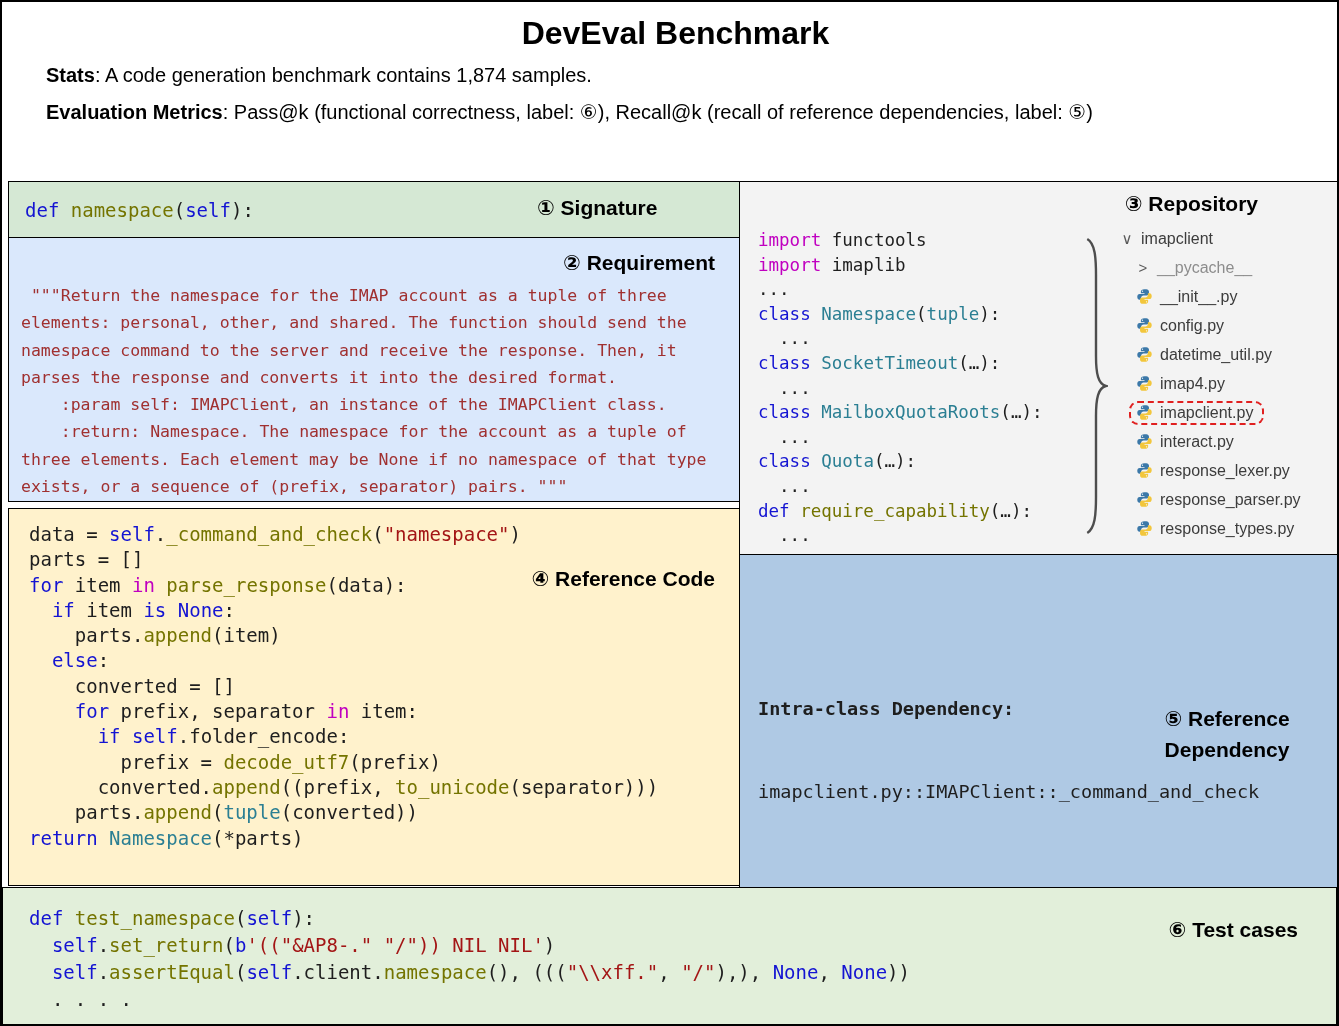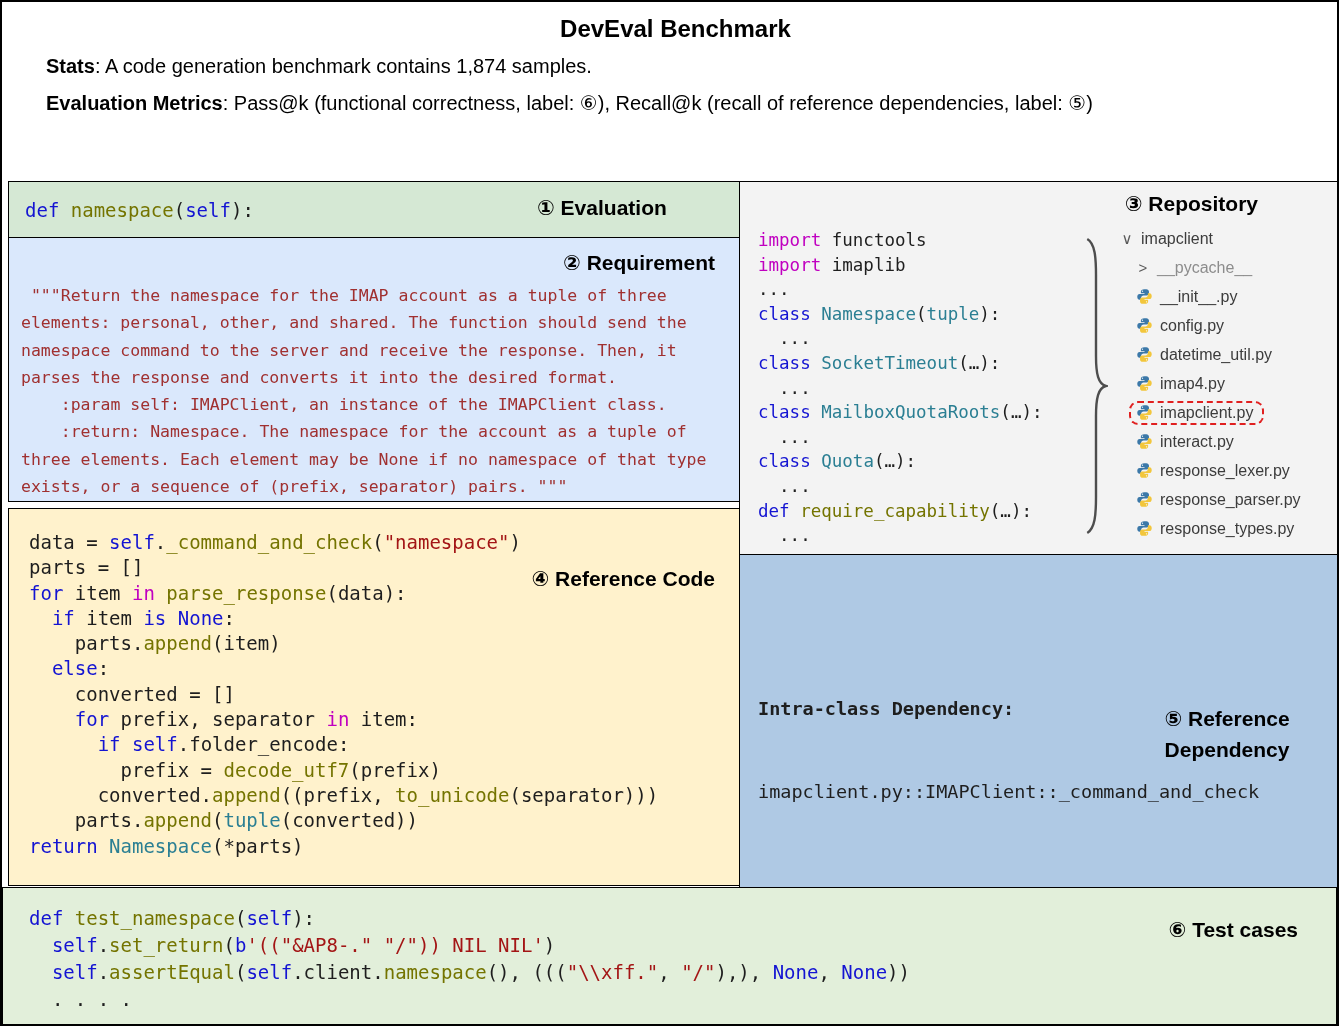--- a/index.html
+++ b/index.html
@@ -2,21 +2,21 @@
 <html><head>
 <meta charset="utf-8">
 <style>
   * { margin:0; padding:0; box-sizing:border-box; }
   html,body { background:#ffffff; }
   body { width:1339px; font-family:"Liberation Sans","DejaVu Sans",sans-serif; color:#000; }
   .figure { position:relative; width:1339px; height:1026px; border:2px solid #000; background:#fff; overflow:hidden; }
 
   
   .header { position:absolute; left:0; top:0; width:1335px; height:179px; background:#fff; }
-  .fig-title { text-align:center; font-weight:bold; font-size:24px; margin-top:13px;padding-left:12px; }
+  .fig-title { text-align:center; font-weight:bold; font-size:32px; margin-top:13px;padding-left:12px; }
   .hline { margin:9px 0 0 44px; font-size:20px; line-height:28px; }
   .hline b { font-weight:bold; }
 
   
   .panel { position:absolute; border:1.5px solid #000; }
   .box-label { position:absolute; font-weight:bold; font-size:21px; color:#000; white-space:nowrap; }
 
   
   .code { font-family:"DejaVu Sans Mono","Liberation Mono",monospace; white-space:pre; color:#1e1e1e; }
   .tk-k { color:#1414d2; }   
@@ -30,21 +30,21 @@
   
   .signature { left:6px; top:179px; width:732px; height:57px; background:#d5e8d4; display:flex; align-items:center; padding-left:16px; }
   .sig-code { font-size:19px; }
   .signature .box-label { left:528px; top:14px; }
 
   .requirement { left:6px; top:235px; width:732px; height:265px; background:#dae8fc; }
   .req-code { padding:44px 0 0 12px; font-size:16.5px; line-height:27.3px; }
   .requirement .box-label { right:24px; top:13px; }
 
   .refcode { left:6px; top:506px; width:732px; height:378px; background:#fff2cc; }
-  .ref-code { padding:21px 0 0 20px; font-size:19px; line-height:25.3px; }
+  .ref-code { padding:13px 0 0 20px; font-size:19px; line-height:25.3px; }
   .refcode .box-label { right:24px; top:58px; }
 
   
   .repository { left:737px; top:179px; width:600px; height:374px; background:#f3f3f3; }
   .repository .box-label { right:80px; top:10px; }
   .repo-code { position:absolute; left:18px; top:46px; font-size:17.5px; line-height:24.6px; }
   .brace { position:absolute; left:344px; top:54px; width:24px; height:300px; }
 
   .tree { position:absolute; left:380px; top:42px; width:214px; font-size:16px; color:#3c3c3c; }
   .trow { height:29px; display:flex; align-items:center; gap:7px; padding-left:16px; white-space:nowrap; }
@@ -71,21 +71,21 @@
 <div class="figure">
 
   <div class="header">
     <div class="fig-title">DevEval Benchmark</div>
     <div class="hline"><b>Stats</b><span>: A code generation benchmark contains 1,874 samples.</span></div>
     <div class="hline"><b>Evaluation Metrics</b><span>: Pass@k (functional correctness, label: ⑥), Recall@k (recall of reference dependencies, label: ⑤)</span></div>
   </div>
 
   <div class="panel signature">
     <div class="code sig-code"><div class="ln"><span class="tk-k">def </span><span class="tk-f">namespace</span><span class="tk-p">(</span><span class="tk-k">self</span><span class="tk-p">):</span></div></div>
-    <div class="box-label">① Evaluation</div>
+    <div class="box-label">① Signature</div>
   </div>
 
   <div class="panel requirement">
     <div class="code req-code"><div class="ln"><span class="tk-c"> """Return the namespace for the IMAP account as a tuple of three</span></div><div class="ln"><span class="tk-c">elements: personal, other, and shared. The function should send the</span></div><div class="ln"><span class="tk-c">namespace command to the server and receive the response. Then, it</span></div><div class="ln"><span class="tk-c">parses the response and converts it into the desired format.</span></div><div class="ln"><span class="tk-c">    :param self: IMAPClient, an instance of the IMAPClient class.</span></div><div class="ln"><span class="tk-c">    :return: Namespace. The namespace for the account as a tuple of</span></div><div class="ln"><span class="tk-c">three elements. Each element may be None if no namespace of that type</span></div><div class="ln"><span class="tk-c">exists, or a sequence of (prefix, separator) pairs. """</span></div></div>
     <div class="box-label">② Requirement</div>
   </div>
 
   <div class="panel refcode">
     <div class="code ref-code"><div class="ln"><span class="tk-p">data = </span><span class="tk-k">self</span><span class="tk-p">.</span><span class="tk-f">_command_and_check</span><span class="tk-p">(</span><span class="tk-s">"namespace"</span><span class="tk-p">)</span></div><div class="ln"><span class="tk-p">parts = []</span></div><div class="ln"><span class="tk-k">for</span><span class="tk-p"> item </span><span class="tk-m">in</span><span class="tk-p"> </span><span class="tk-f">parse_response</span><span class="tk-p">(data):</span></div><div class="ln"><span class="tk-p">  </span><span class="tk-k">if</span><span class="tk-p"> item </span><span class="tk-k">is</span><span class="tk-p"> </span><span class="tk-k">None</span><span class="tk-p">:</span></div><div class="ln"><span class="tk-p">    parts.</span><span class="tk-f">append</span><span class="tk-p">(item)</span></div><div class="ln"><span class="tk-p">  </span><span class="tk-k">else</span><span class="tk-p">:</span></div><div class="ln"><span class="tk-p">    converted = []</span></div><div class="ln"><span class="tk-p">    </span><span class="tk-k">for</span><span class="tk-p"> prefix, separator </span><span class="tk-m">in</span><span class="tk-p"> item:</span></div><div class="ln"><span class="tk-p">      </span><span class="tk-k">if</span><span class="tk-p"> </span><span class="tk-k">self</span><span class="tk-p">.folder_encode:</span></div><div class="ln"><span class="tk-p">        prefix = </span><span class="tk-f">decode_utf7</span><span class="tk-p">(prefix)</span></div><div class="ln"><span class="tk-p">      converted.</span><span class="tk-f">append</span><span class="tk-p">((prefix, </span><span class="tk-f">to_unicode</span><span class="tk-p">(separator)))</span></div><div class="ln"><span class="tk-p">    parts.</span><span class="tk-f">append</span><span class="tk-p">(</span><span class="tk-t">tuple</span><span class="tk-p">(converted))</span></div><div class="ln"><span class="tk-k">return</span><span class="tk-p"> </span><span class="tk-t">Namespace</span><span class="tk-p">(*parts)</span></div></div>
     <div class="box-label">④ Reference Code</div>

